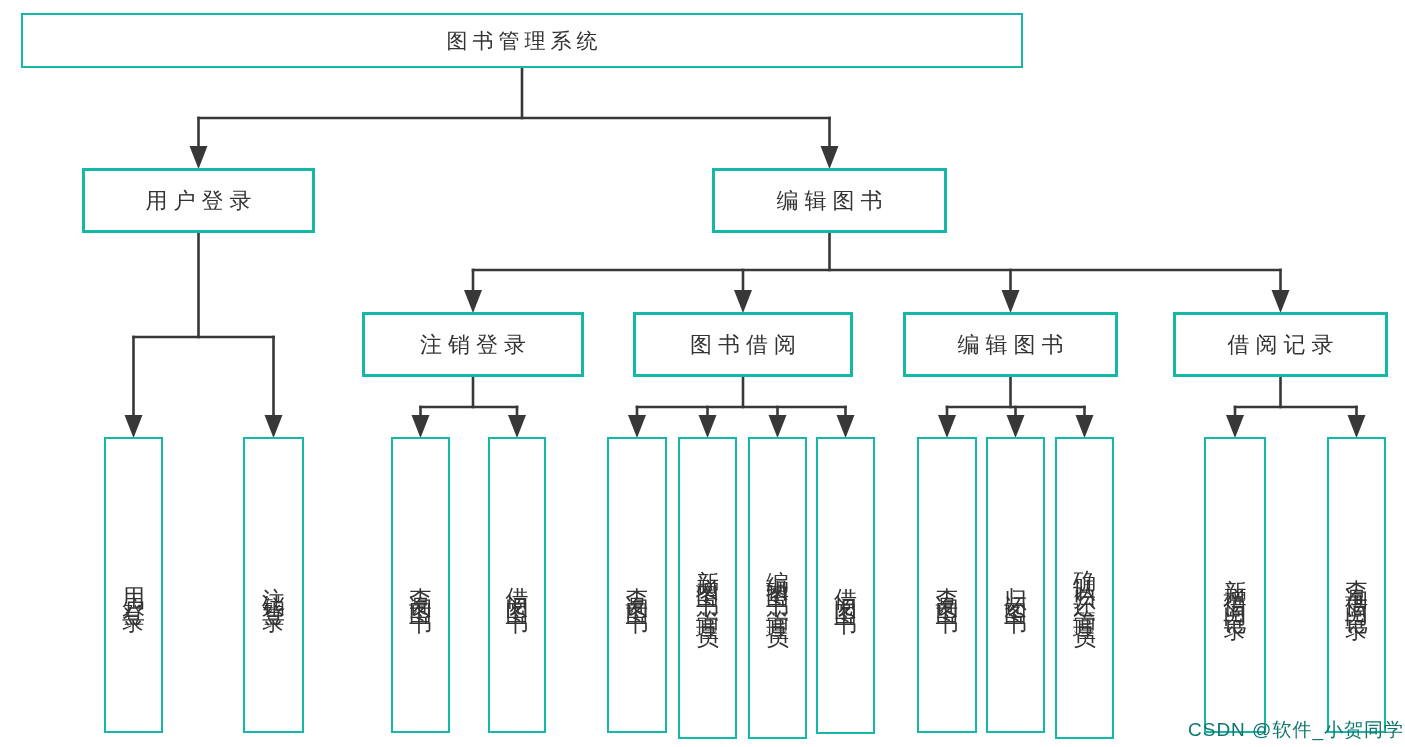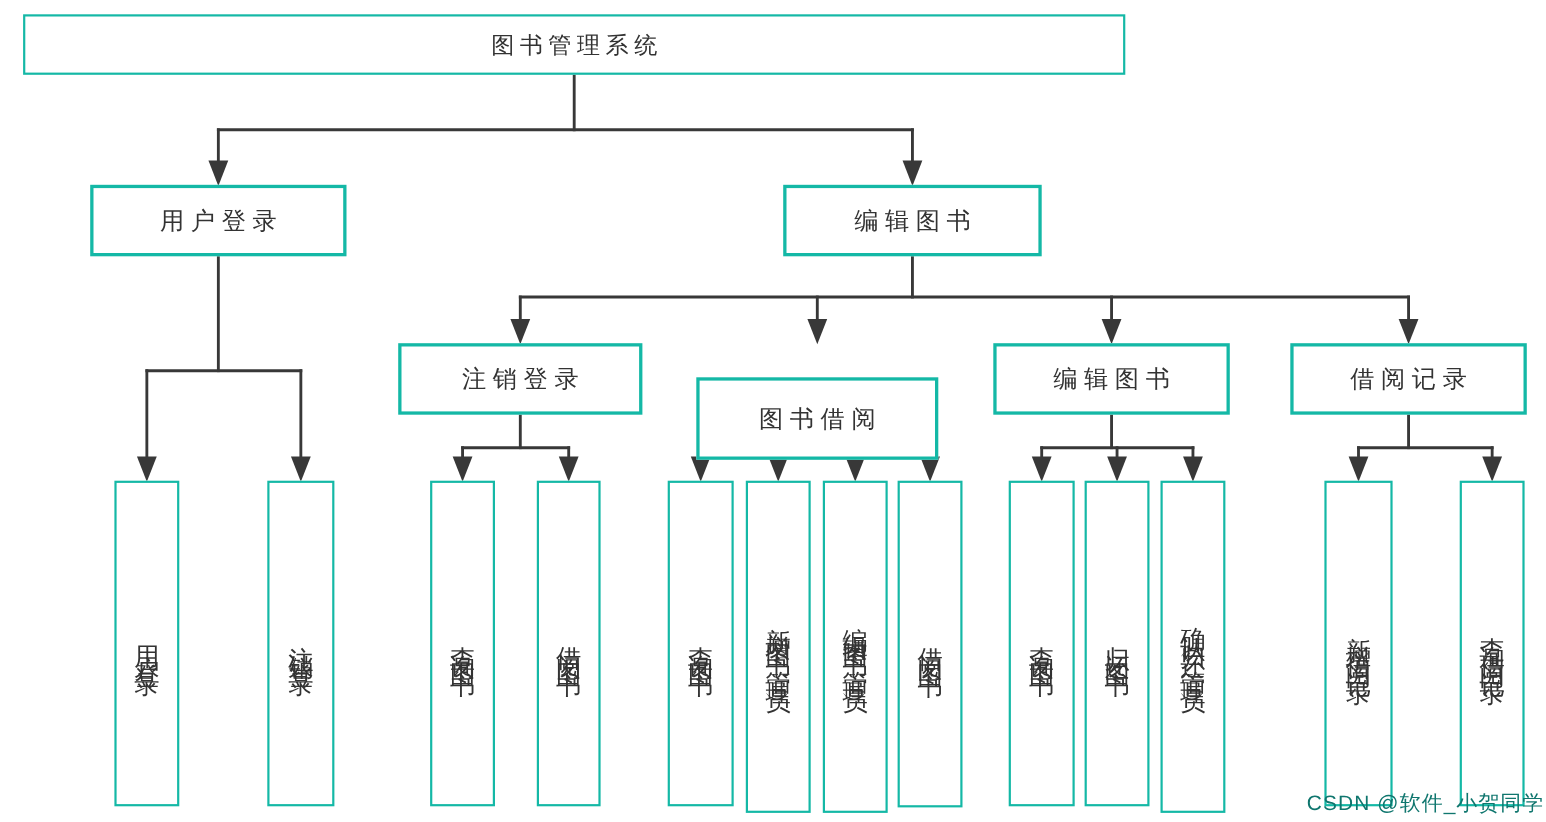--- a/index.html
+++ b/index.html
@@ -114,21 +114,21 @@
   <div class="node h" style="left: 82px; top: 168px; width: 233px; height: 65px;">
     <span class="lbl">用户登录</span>
   </div>
   <div class="node h" style="left: 712px; top: 168px; width: 235px; height: 65px;">
     <span class="lbl">编辑图书</span>
   </div>
 
   <div class="node h" style="left: 362px; top: 312px; width: 222px; height: 65px;">
     <span class="lbl">注销登录</span>
   </div>
-  <div class="node h" style="left: 633px; top: 312px; width: 220px; height: 75px; margin-top: 31px;">
+  <div class="node h" style="left: 633px; top: 312px; width: 220px; height: 65px;">
     <span class="lbl">图书借阅</span>
   </div>
   <div class="node h" style="left: 903px; top: 312px; width: 215px; height: 65px;">
     <span class="lbl">编辑图书</span>
   </div>
   <div class="node h" style="left: 1173px; top: 312px; width: 215px; height: 65px;">
     <span class="lbl">借阅记录</span>
   </div>
 
   <div class="node v" style="left: 104px; top: 437px; width: 59px; height: 296px;">

